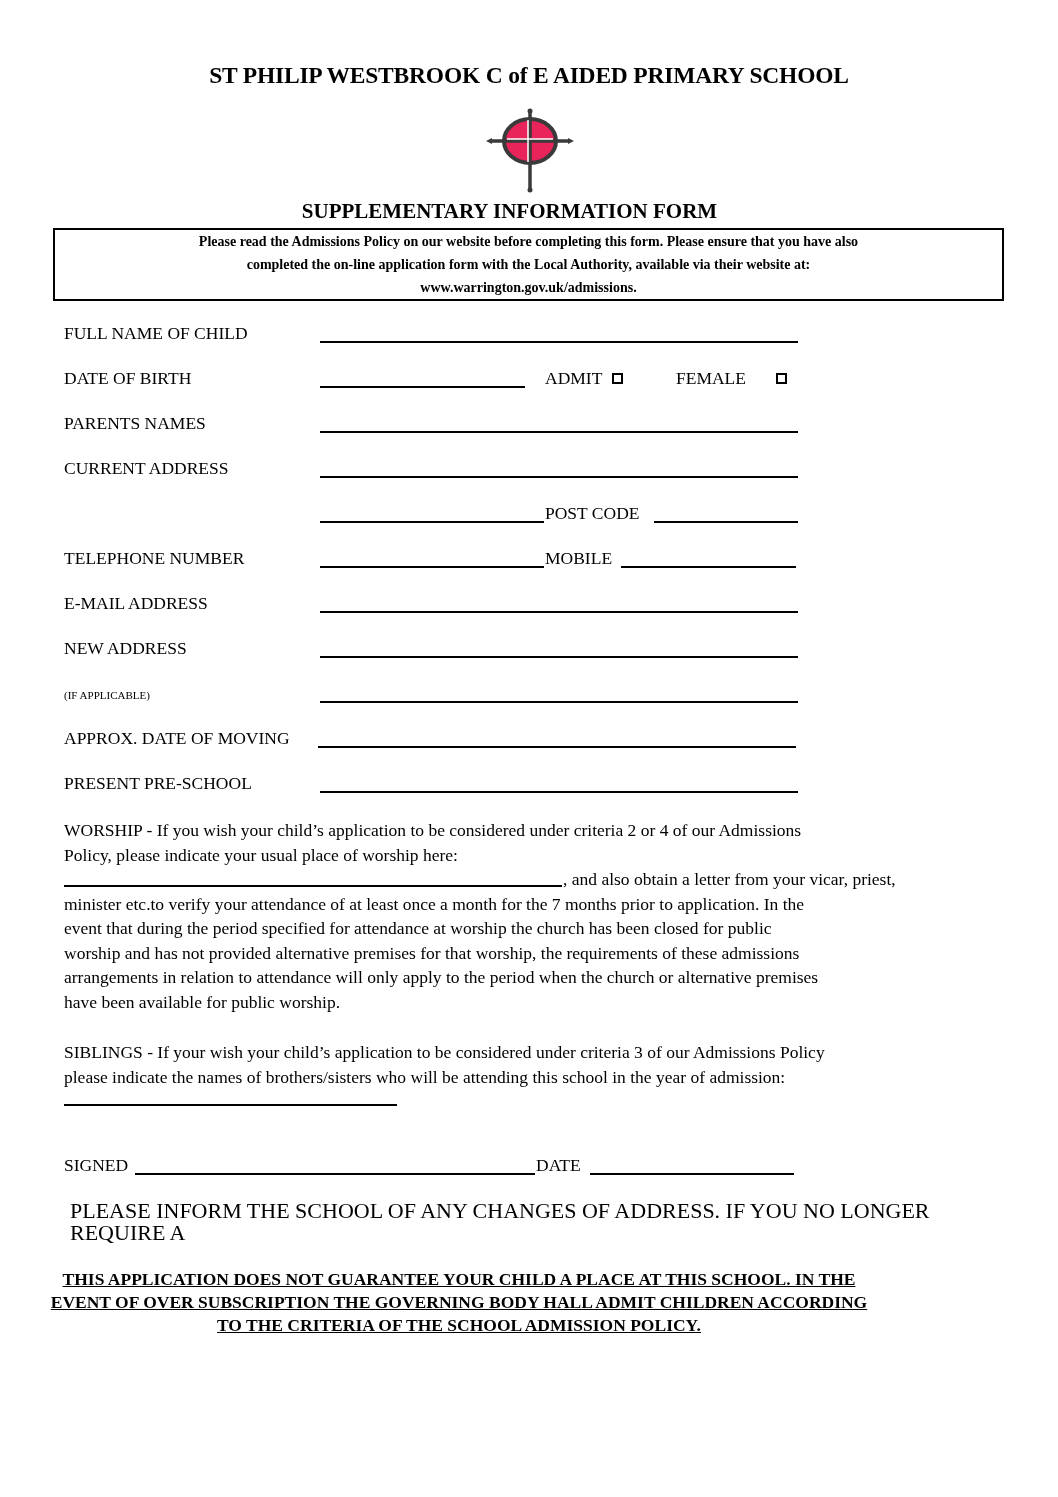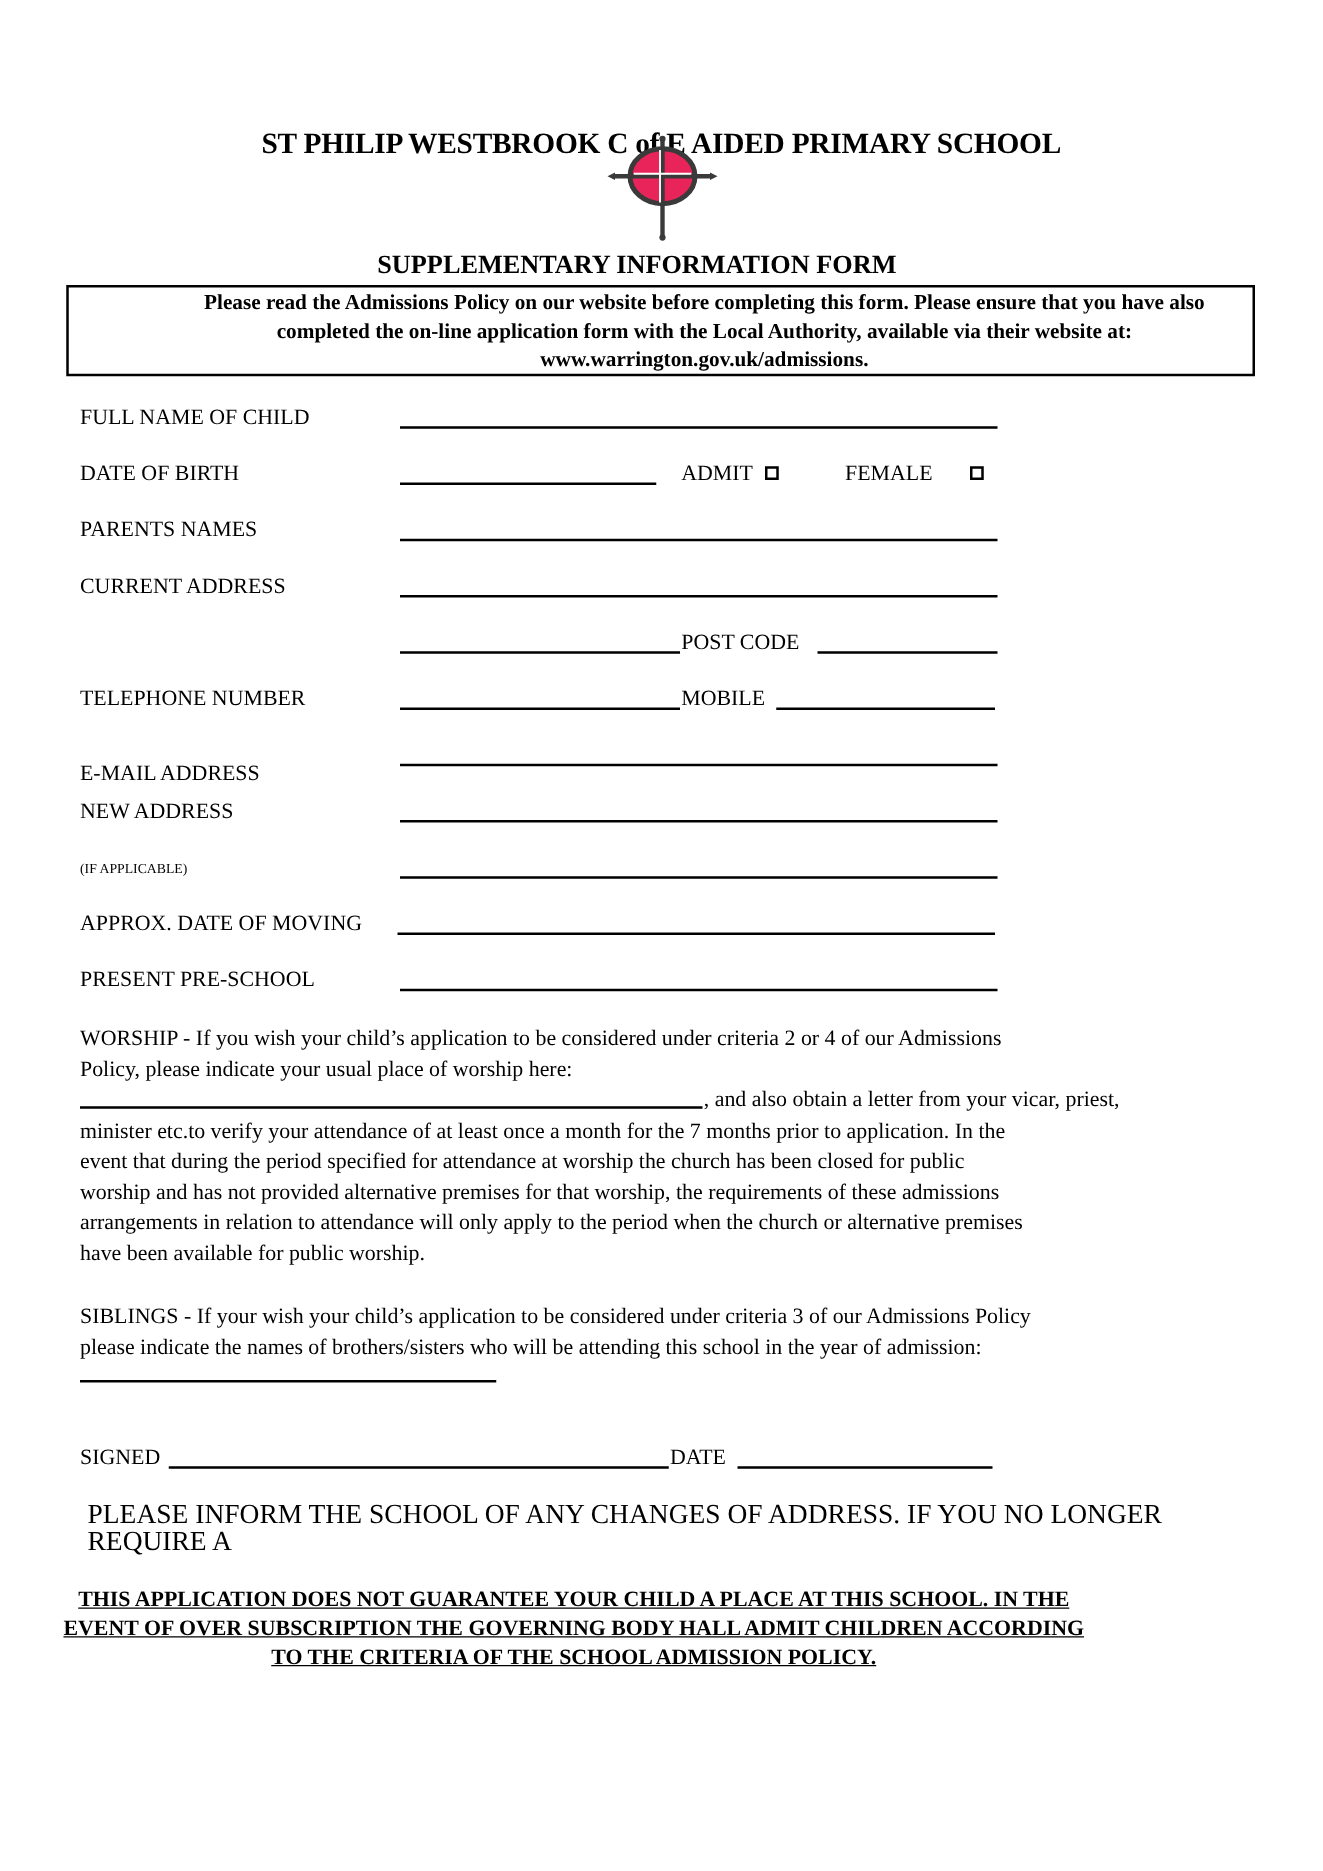--- a/index.html
+++ b/index.html
@@ -1,27 +1,27 @@
 <!DOCTYPE html>
 <html><head>
 <meta charset="utf-8">
 <style>
   html, body { margin: 0; padding: 0; background: #ffffff; }
   body { width: 1058px; height: 1497px; position: relative; overflow: hidden;
          font-family: "Liberation Serif", "DejaVu Serif", serif; color: #000; }
   .abs { position: absolute; }
   .school-title { left: 0; width: 1058px; top: 62px; text-align: center;
-                  font-weight: bold; font-size: 23.5px; letter-spacing: -0.2px; margin-top: 40px; }
+                  font-weight: bold; font-size: 23.5px; letter-spacing: -0.2px; }
   .logo { left: 480px; top: 108px; width: 100px; height: 86px; }
   .form-title { left: 0; width: 1019px; top: 199px; text-align: center;
                 font-weight: bold; font-size: 21px; }
   .notice-box { left: 53px; top: 228px; width: 947px; height: 69px;
                 border: 2px solid #000; box-sizing: content-box; }
   .notice-line { position: absolute; left: 0; width: 100%; text-align: center;
-                 font-weight: bold; font-size: 17px; line-height: 22px; margin-left: 35px; }
+                 font-weight: bold; font-size: 14px; line-height: 22px; }
   .lbl { font-size: 17.5px; left: 64px; white-space: nowrap; }
   .lbl-small { font-size: 11px; left: 64px; }
   .uline { height: 2px; background: #000; }
   .inline-lbl { font-size: 17.5px; white-space: nowrap; }
   .cbox { width: 11px; height: 11px; border: 2px solid #000; box-sizing: border-box; }
   .para { left: 64px; width: 930px; font-size: 17.5px; line-height: 24.5px; }
   .para .pline { display: block; white-space: nowrap; }
   .caps { left: 70px; width: 930px; font-size: 22px; line-height: 22px; }
   .warn { left: 0; width: 918px; text-align: center; font-weight: bold;
           font-size: 17.5px; line-height: 23px; text-decoration: underline; }
@@ -72,21 +72,21 @@
 
 <div class="abs uline" style="left:320px; top:521px; width:224px"></div>
 <div class="abs inline-lbl" style="left:545px; top:503px">POST CODE</div>
 <div class="abs uline" style="left:654px; top:521px; width:144px"></div>
 
 <div class="abs lbl" style="top:548px">TELEPHONE NUMBER</div>
 <div class="abs uline" style="left:320px; top:566px; width:224px"></div>
 <div class="abs inline-lbl" style="left:545px; top:548px">MOBILE</div>
 <div class="abs uline" style="left:621px; top:566px; width:175px"></div>
 
-<div class="abs lbl" style="top:608px">E-MAIL ADDRESS</div>
+<div class="abs lbl" style="top:593px">E-MAIL ADDRESS</div>
 <div class="abs uline" style="left:320px; top:611px; width:478px"></div>
 
 <div class="abs lbl" style="top:638px">NEW ADDRESS</div>
 <div class="abs uline" style="left:320px; top:656px; width:478px"></div>
 
 <div class="abs lbl-small" style="top:689px">(IF APPLICABLE)</div>
 <div class="abs uline" style="left:320px; top:701px; width:478px"></div>
 
 <div class="abs lbl" style="top:728px">APPROX. DATE OF MOVING</div>
 <div class="abs uline" style="left:318px; top:746px; width:478px"></div>

